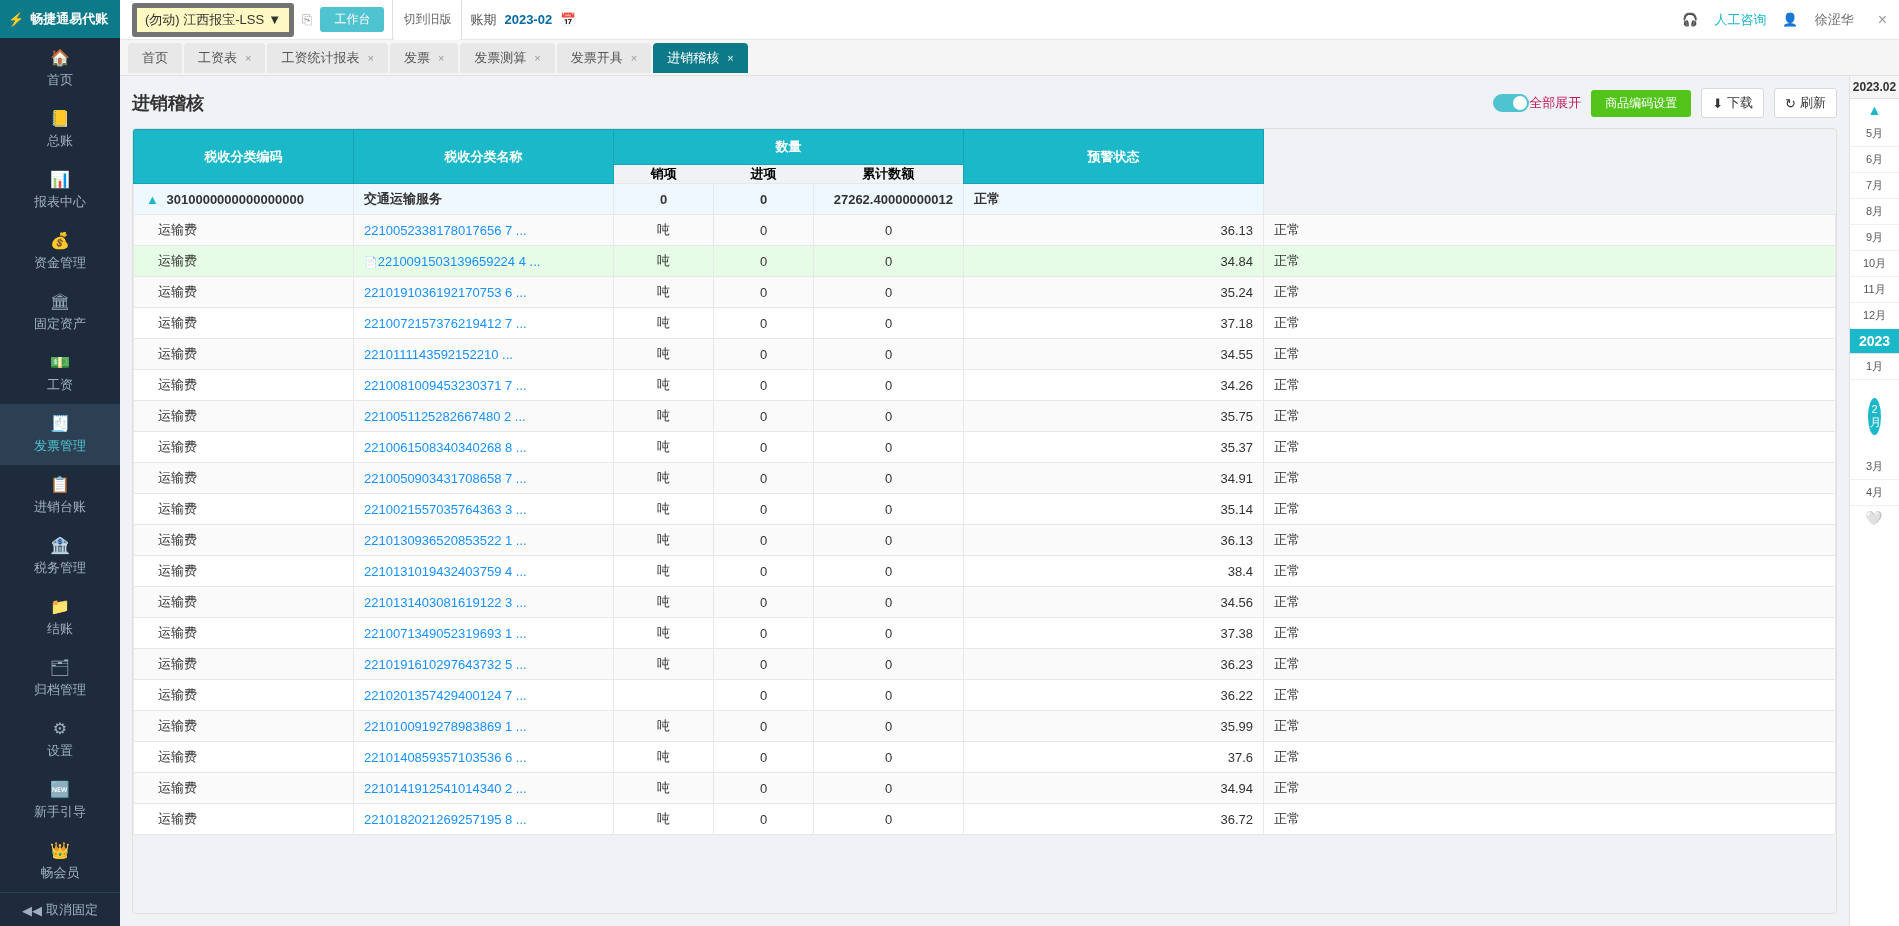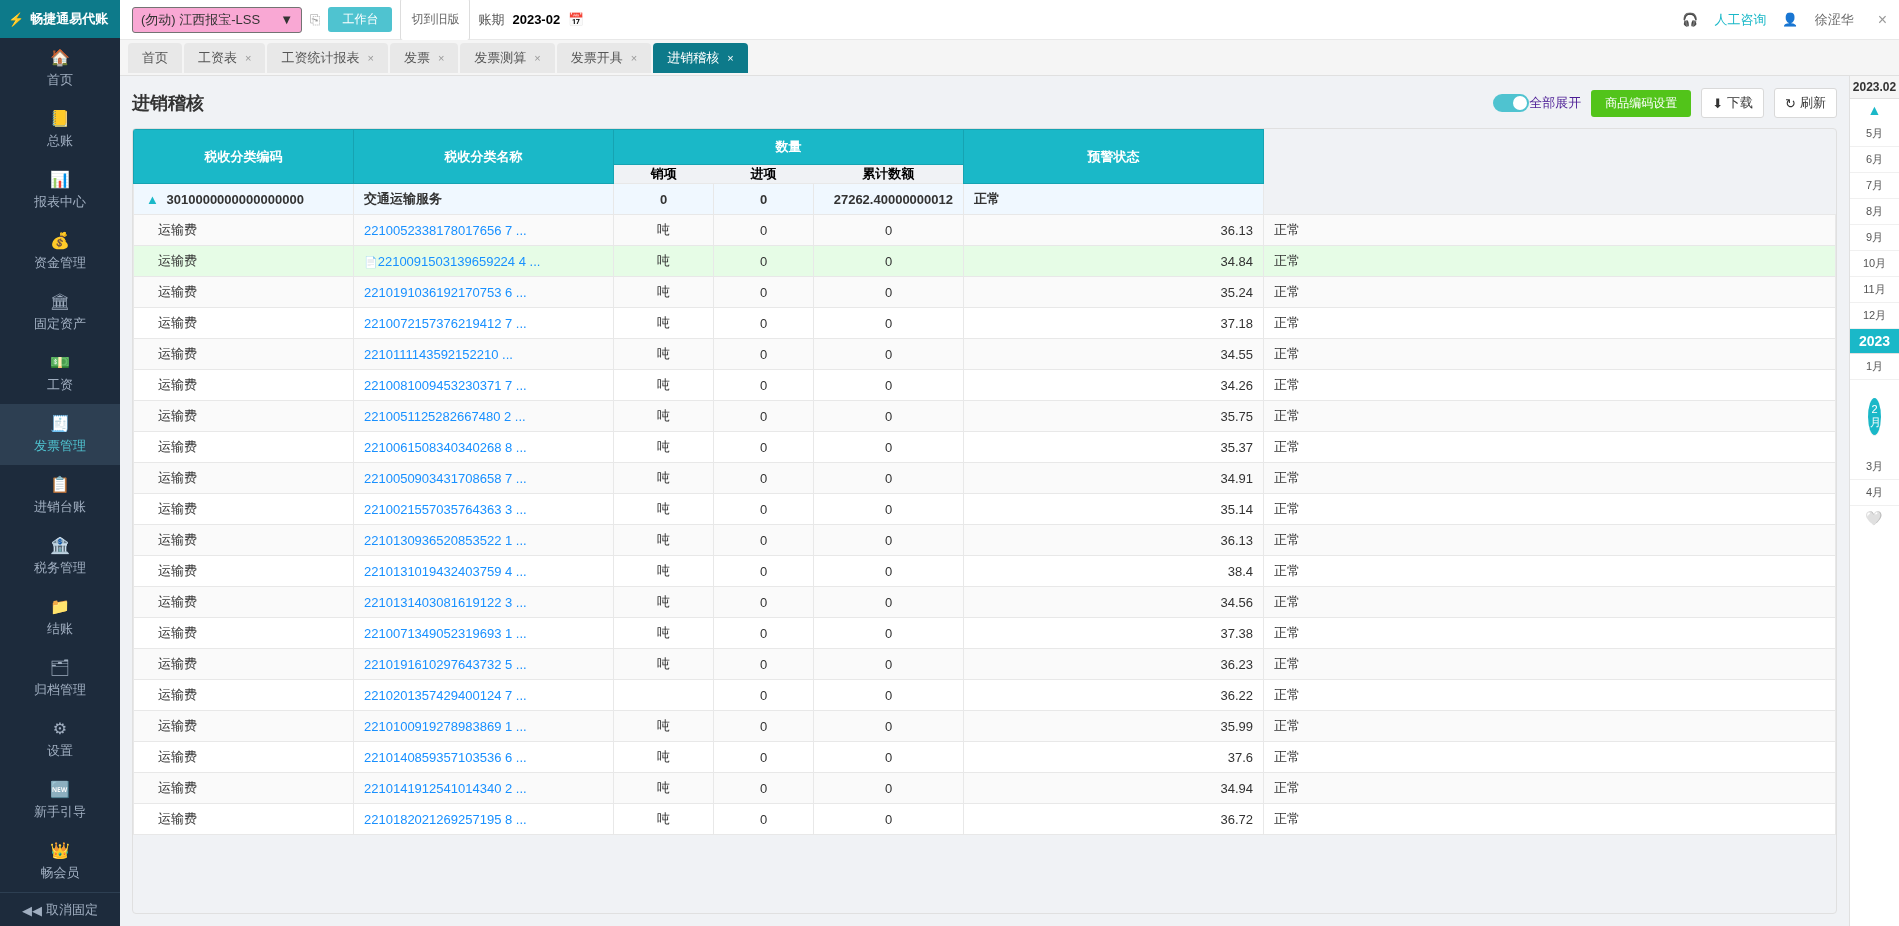--- a/index.html
+++ b/index.html
@@ -65,24 +65,24 @@
       display: flex;
       align-items: center;
       padding: 0 12px;
       gap: 8px;
       border-bottom: 1px solid #e8e8e8;
       flex-shrink: 0;
     }
     .topbar-company {
       display: flex;
       align-items: center;
-      gap: 20px;
+      gap: 4px;
       color: #333;
-      background: #f9a8d4;
-      border: 1px solid #737373;
+      background: #fef9c3;
+      border: 5px solid #737373;
       border-radius: 3px;
       padding: 3px 8px;
       cursor: pointer;
       font-size: 12px;
     }
     .topbar-btn {
       background: #4fc3d0;
       color: #fff;
       border: none;
       border-radius: 3px;
@@ -173,21 +173,21 @@
     .header-actions {
       display: flex;
       align-items: center;
       gap: 10px;
     }
     .toggle-switch {
       display: flex;
       align-items: center;
       gap: 0;
       font-size: 12px;
-      color: #4c1d95;
+      color: #be185d;
     }
     .toggle-on {
       background: #4fc3d0;
       border-radius: 10px;
       width: 36px;
       height: 18px;
       position: relative;
       cursor: pointer;
     }
     .toggle-on::after {
@@ -420,21 +420,21 @@
 
   <div class="topbar">
     <div class="topbar-company">
       <span>(勿动) 江西报宝-LSS</span>
       <span>▼</span>
     </div>
     <span style="color:#999;cursor:pointer;">⎘</span>
     <button class="topbar-btn">工作台</button>
     <button class="topbar-btn-outline">切到旧版</button>
     <span style="color:#555;">账期</span>
-    <span style="color:#000000;font-weight:bold;">2023-02</span>
+    <span style="color:#0369a1;font-weight:bold;">2023-02</span>
     <span style="color:#1ab8c8;cursor:pointer;">📅</span>
     <div class="topbar-right">
       <span>🎧</span>
       <span style="cursor:pointer;color:#1ab8c8;">人工咨询</span>
       <span style="color:#999;">👤</span>
       <span>徐涩华</span>
       <span class="close-x">×</span>
     </div>
   </div>
 

